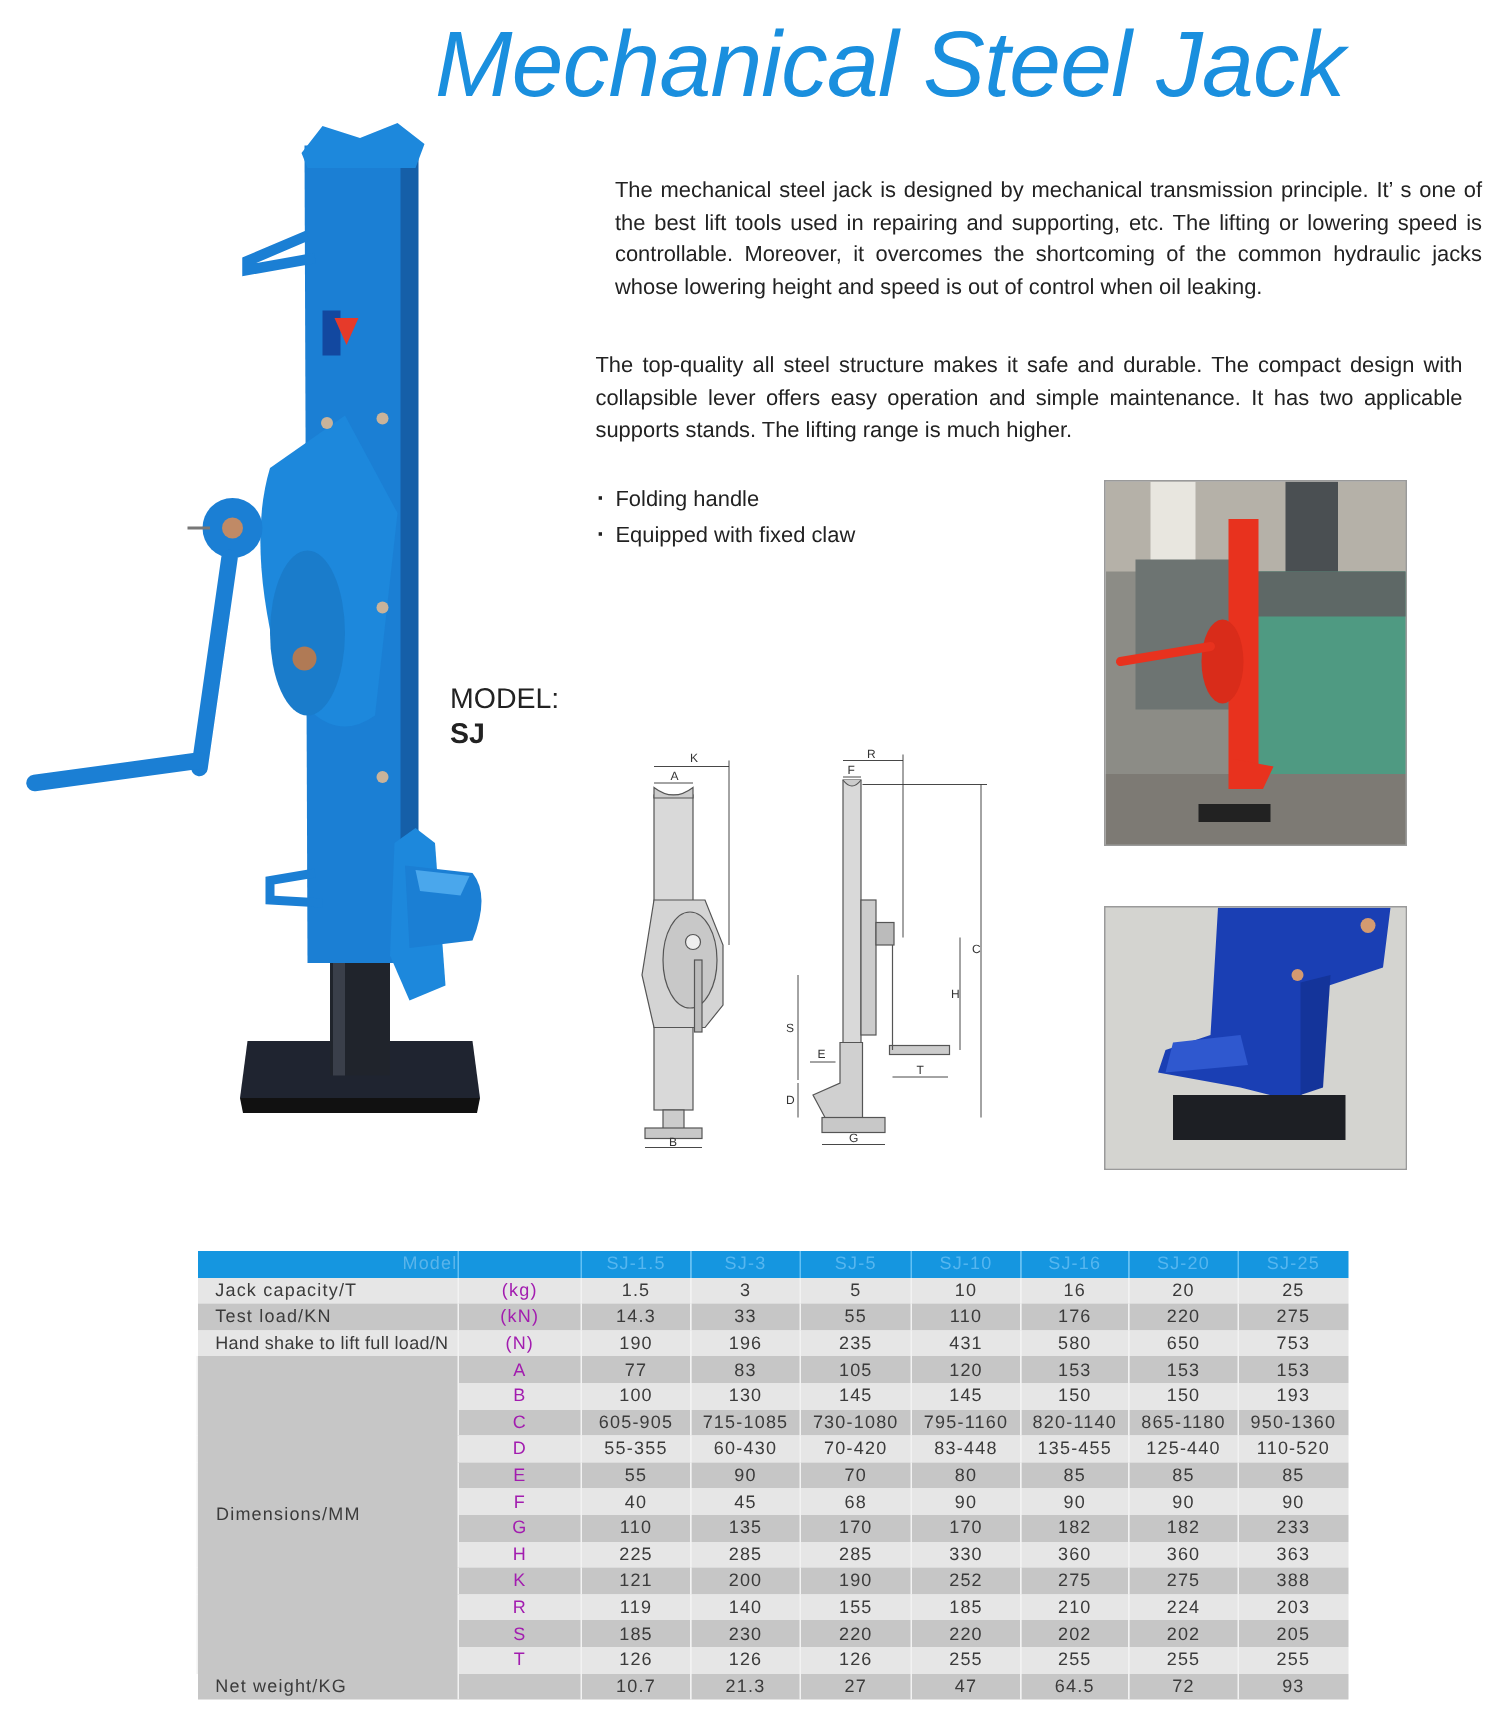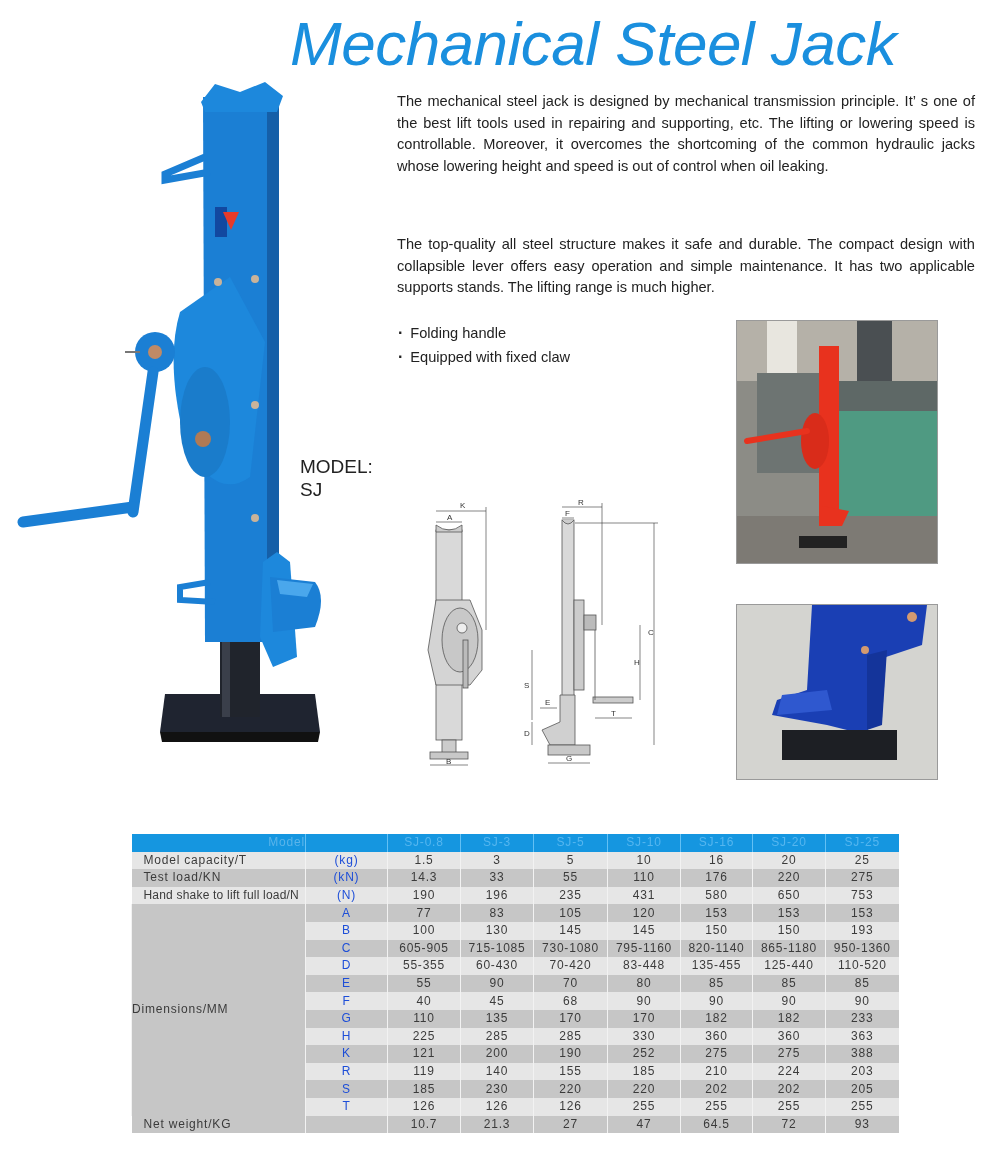--- a/index.html
+++ b/index.html
@@ -9,50 +9,50 @@
   .title {
     position: absolute; left: 290px; top: 6px; width: 700px;
     font-family: "Liberation Sans", sans-serif; font-weight: normal; font-style: italic;
     font-size: 62px; letter-spacing: -0.5px; color: #1a8fde; line-height: 76px; white-space: nowrap;
   }
 
   .intro {
     position: absolute; left: 397px; width: 578px; font-size: 14.6px; line-height: 21.6px;
     color: #222; text-align: justify;
   }
-  .intro.p1 { top: 91px; }
+  .intro.p1 { top: 117px; margin-left: 13px; }
   .intro.p2 { top: 234px; }
 
   .bullets { position: absolute; left: 398px; top: 321px; list-style: none; }
   .bullets li { font-size: 14.6px; line-height: 24px; color: #222; }
   .bullets li::before { content: "\00B7"; font-weight: bold; margin-right: 7px; font-size: 16px; }
 
   .model-label { position: absolute; left: 300px; top: 456px; font-size: 19px; line-height: 22px; color: #222; text-align: center; }
-  .model-value { position: absolute; left: 300px; top: 479px; font-size: 19px; font-weight: normal; line-height: 22px; color: #222; text-align: center; }
+  .model-value { position: absolute; left: 300px; top: 479px; font-size: 19px; font-weight: bold; line-height: 22px; color: #222; text-align: center; }
 
   .jack-img { position: absolute; left: 15px; top: 82px; width: 330px; height: 670px; }
   .diagram { position: absolute; left: 420px; top: 490px; width: 250px; height: 280px; }
   .photo { position: absolute; border: 1px solid #9a9a9a; background: #ccc; overflow: hidden; }
   .photo.p1 { left: 736px; top: 320px; width: 202px; height: 244px; }
   .photo.p2 { left: 736px; top: 604px; width: 202px; height: 176px; }
 
   
   .spec { position: absolute; left: 131px; top: 834px; border-collapse: collapse; table-layout: fixed; width: 767px; }
   .spec td, .spec th {
     height: 17.6px; padding: 0; font-size: 12px; font-weight: normal; color: #3b3b3b;
     text-align: center; letter-spacing: 0.8px; border-left: 1px solid #f2f2f2; white-space: nowrap;
     line-height: 17px;
   }
   .spec th { background: #1596e0; color: #56b6ef; border-left: 1px solid #63c0f4; }
   .spec th.c-label { text-align: right; padding-left: 12px; color: #5ab4ea; }
   .spec .c-label { text-align: left; padding-left: 12px; border-left: none; }
   .spec tr.odd td { background: #e6e6e6; }
   .spec tr.even td { background: #c6c6c6; }
-  .spec td.merged { background: #c6c6c6 !important; text-align: left; }
-  .spec td.unit { color: #1d4ed8; }
+  .spec td.merged { background: #c6c6c6 !important; text-align: left; padding-left: 12px; }
+  .spec td.unit { color: #a21caf; }
 </style>
 </head>
 <body>
 
 <div class="title">Mechanical Steel Jack</div>
 
 <svg class="jack-img" viewBox="0 0 330 670">
 
   <polygon points="150,612 300,612 305,650 145,650" fill="#1f2430"></polygon>
   <polygon points="145,650 305,650 303,660 147,660" fill="#111"></polygon>
@@ -200,33 +200,33 @@
       <col style="width:74px">
       <col style="width:73px">
       <col style="width:72px">
       <col style="width:73px">
       <col style="width:73px">
   </colgroup>
   <thead>
     <tr>
       <th class="c-label">Model</th>
       <th></th>
-      <th>SJ-0.8</th>
+      <th>SJ-1.5</th>
       <th>SJ-3</th>
       <th>SJ-5</th>
       <th>SJ-10</th>
       <th>SJ-16</th>
       <th>SJ-20</th>
       <th>SJ-25</th>
     </tr>
   </thead>
   <tbody>
 
     <tr class="odd">
-      <td class="c-label">Model capacity/T</td>
+      <td class="c-label">Jack capacity/T</td>
       <td class="unit">(kg)</td>
       <td>1.5</td>
       <td>3</td>
       <td>5</td>
       <td>10</td>
       <td>16</td>
       <td>20</td>
       <td>25</td>
     </tr>
 

